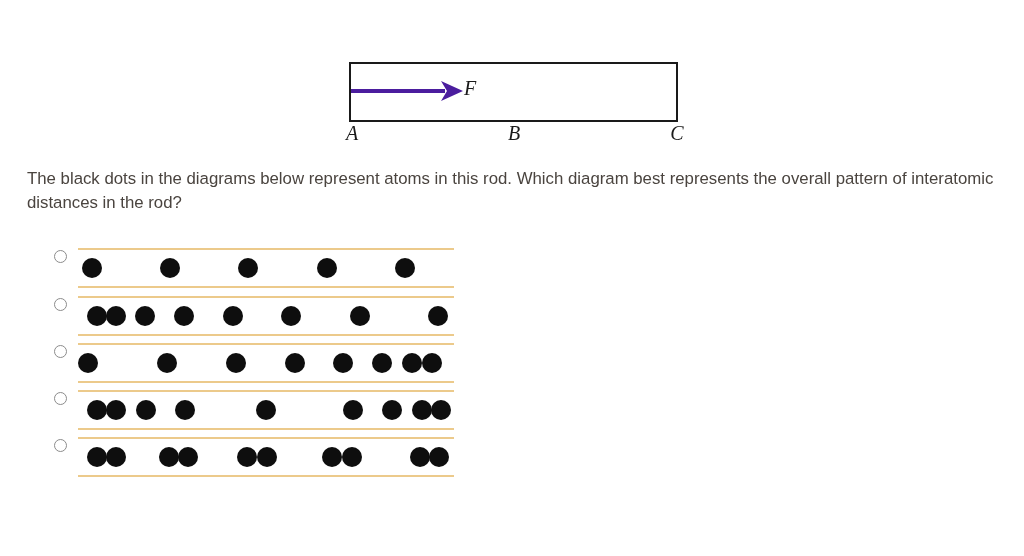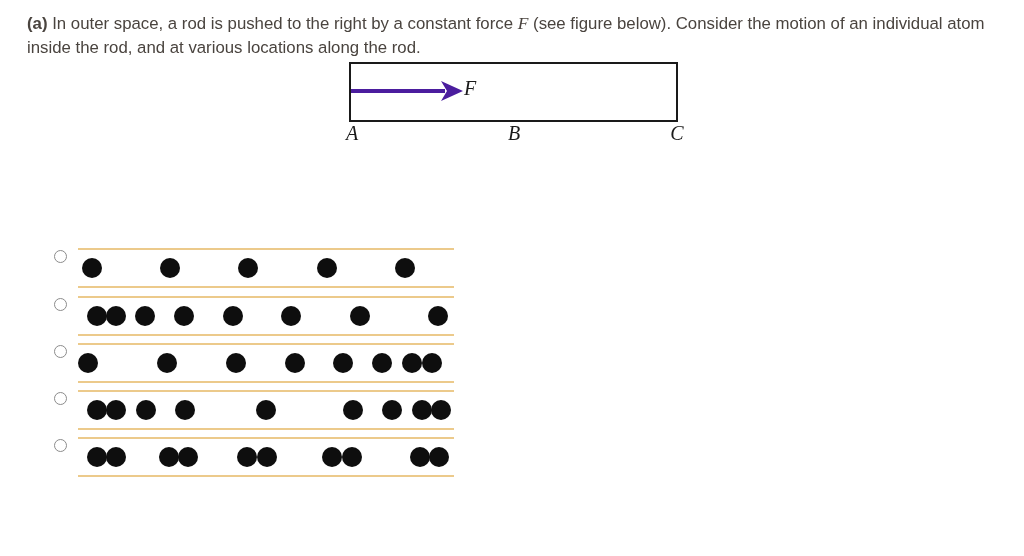--- a/index.html
+++ b/index.html
@@ -29,35 +29,35 @@
   .option-row{position:absolute;left:0;width:1024px;height:40px;}
   .radio{position:absolute;left:54px;top:2px;width:13px;height:13px;border-radius:50%;
          border:1.5px solid var(--radio-border);background:#fff;box-sizing:border-box;cursor:pointer;}
   .diagram{position:absolute;left:78px;top:0;}
 </style>
 </head>
 <body>
 
 <div class="page">
 
-  <p class="para" id="p1"><span class="bold">(a)</span><span> In outer space, a rod is pushed to the right by a constant force </span><span class="math">F</span><span> (see figure below). Consider the motion of an individual atom inside the rod, and at various locations along the rod.</span></p>
 
   <div class="figure">
     <div class="rod">
       <svg class="arrow-svg" width="130" height="56" viewBox="0 0 130 56">
         <line x1="0" y1="27" x2="94" y2="27" stroke="currentColor" stroke-width="4"></line>
         <polygon points="90,17 112,27 90,37 96,27" fill="currentColor"></polygon>
       </svg>
       <span class="f-label">F</span>
     </div>
     <span class="pt a">A</span>
     <span class="pt b">B</span>
     <span class="pt c">C</span>
   </div>
 
+  <p class="para" id="p2">The black dots in the diagrams below represent atoms in this rod. Which diagram best represents the overall pattern of interatomic distances in the rod?</p>
 
   <div class="option-row" style="top:248px">
     <span class="radio"></span>
     <svg class="diagram" width="376" height="40" viewBox="0 0 376 40">
         <line x1="0" x2="376" y1="1" y2="1" stroke="#ecca8b" stroke-width="2"></line>
         <line x1="0" x2="376" y1="39" y2="39" stroke="#ecca8b" stroke-width="2"></line>
         <circle cx="14" cy="20" r="10" fill="#0e0e0e"></circle>
         <circle cx="92" cy="20" r="10" fill="#0e0e0e"></circle>
         <circle cx="170" cy="20" r="10" fill="#0e0e0e"></circle>
         <circle cx="249" cy="20" r="10" fill="#0e0e0e"></circle>

